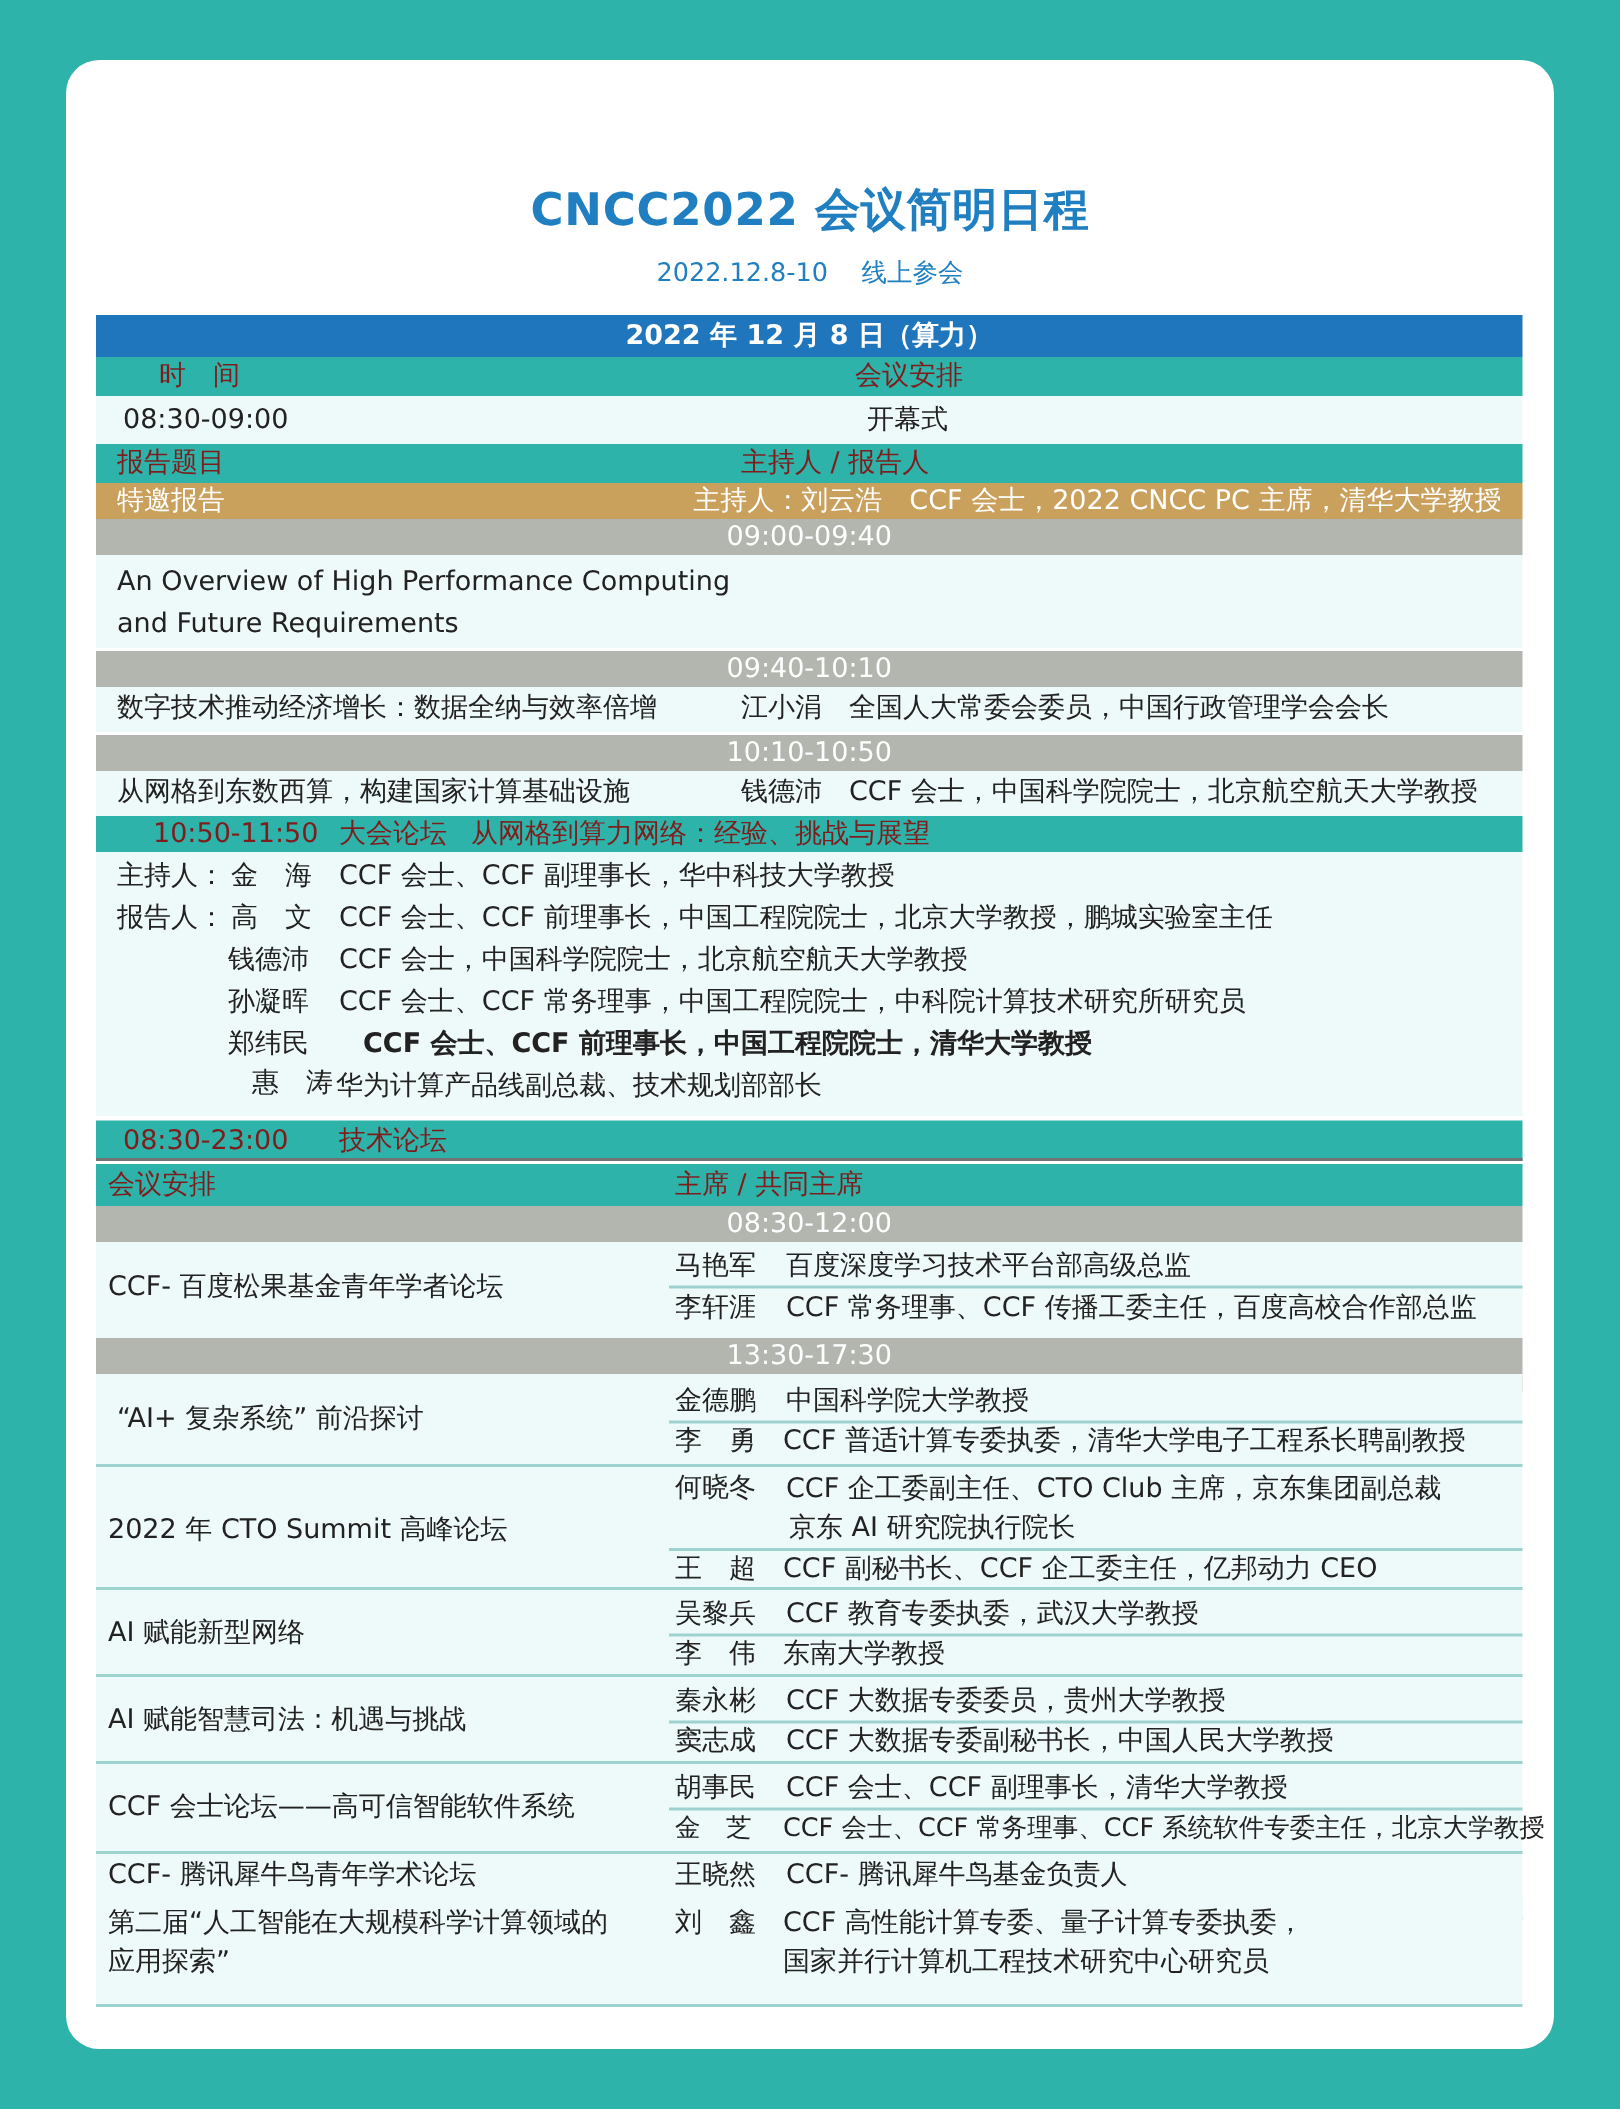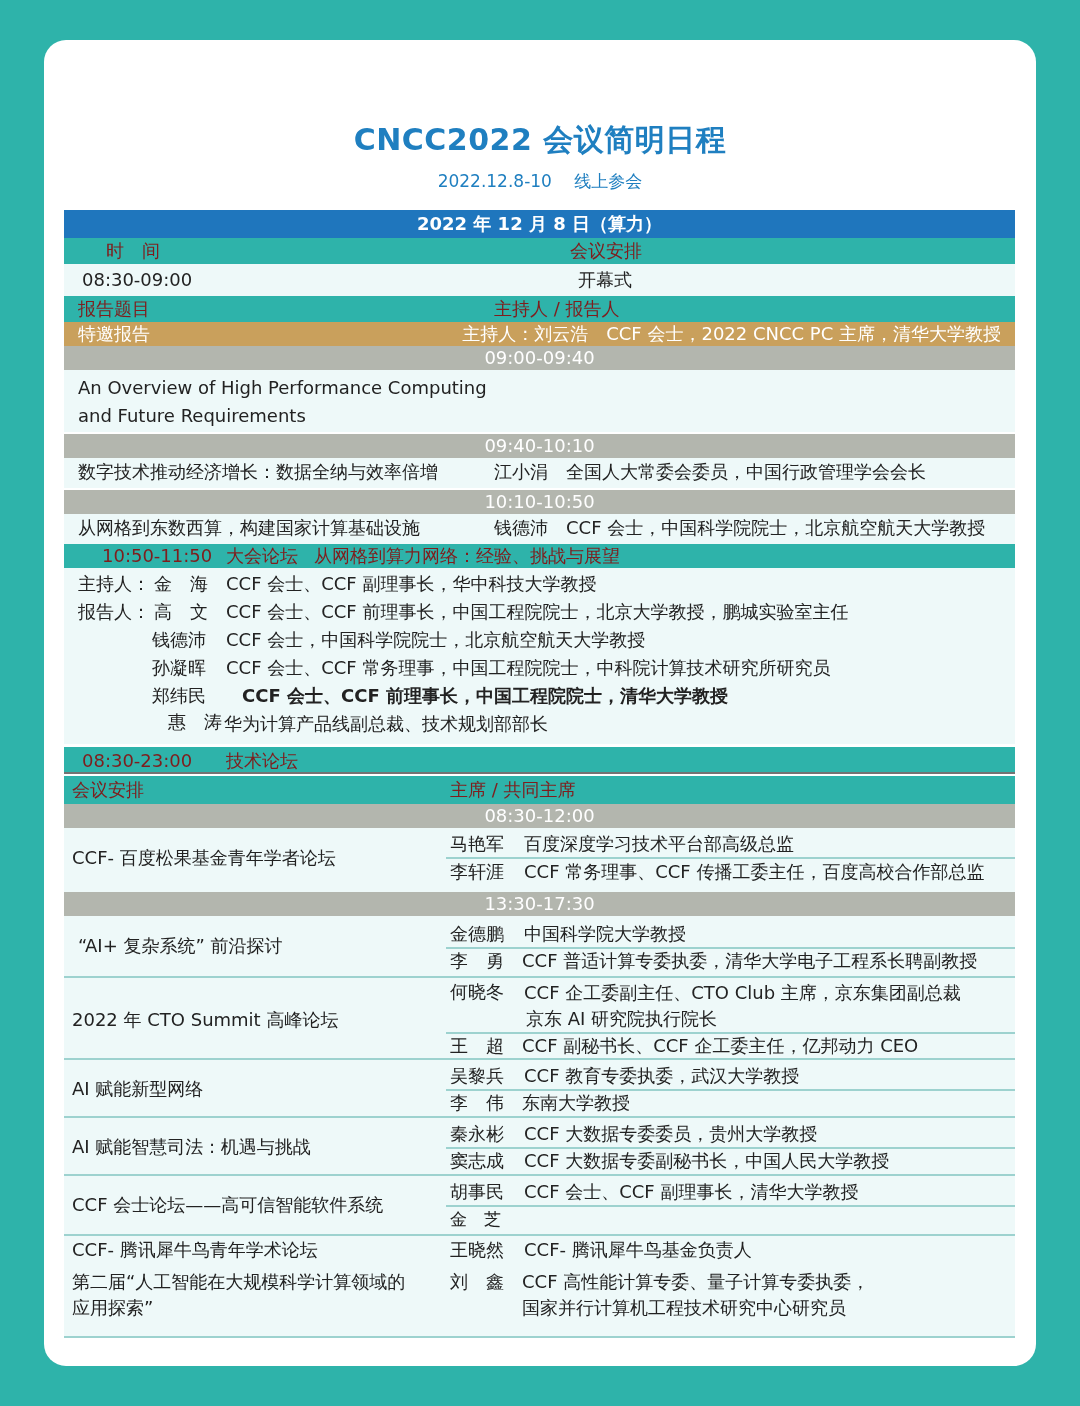--- a/index.html
+++ b/index.html
@@ -168,20 +168,21 @@
   <span class="abs cell-text" style="left:386px;top:29px;">窦志成</span>
   <span class="abs cell-text" style="left:460px;top:29px;">CCF 大数据专委副秘书长，中国人民大学教授</span>
 </div>
 
 <div class="row light sep" style="top:1176px;height:60px;">
   <span class="abs cell-text" style="left:8px;top:15px;">CCF 会士论坛——高可信智能软件系统</span>
   <span class="abs cell-text" style="left:386px;top:2px;">胡事民</span>
   <span class="abs cell-text" style="left:460px;top:2px;">CCF 会士、CCF 副理事长，清华大学教授</span>
   <div class="line" style="left:382px;right:0;top:29px;"></div>
   <span class="abs cell-text" style="left:386px;top:29px;font-size:17px;">金　芝</span>
+  <span class="abs cell-text" style="left:458px;top:29px;font-size:17px;">CCF 会士、CCF 常务理事、CCF 系统软件专委主任，北京大学教授</span>
 </div>
 
 <div class="row light sep" style="top:1236px;height:44px;">
   <span class="abs cell-text" style="left:8px;top:0;">CCF- 腾讯犀牛鸟青年学术论坛</span>
   <span class="abs cell-text" style="left:386px;top:0;">王晓然</span>
   <span class="abs cell-text" style="left:460px;top:0;">CCF- 腾讯犀牛鸟基金负责人</span>
 </div>
 
 <div class="row light sep" style="top:1266px;height:72px;">
   <span class="abs cell-text" style="left:8px;top:2px;">第二届“人工智能在大规模科学计算领域的</span>

